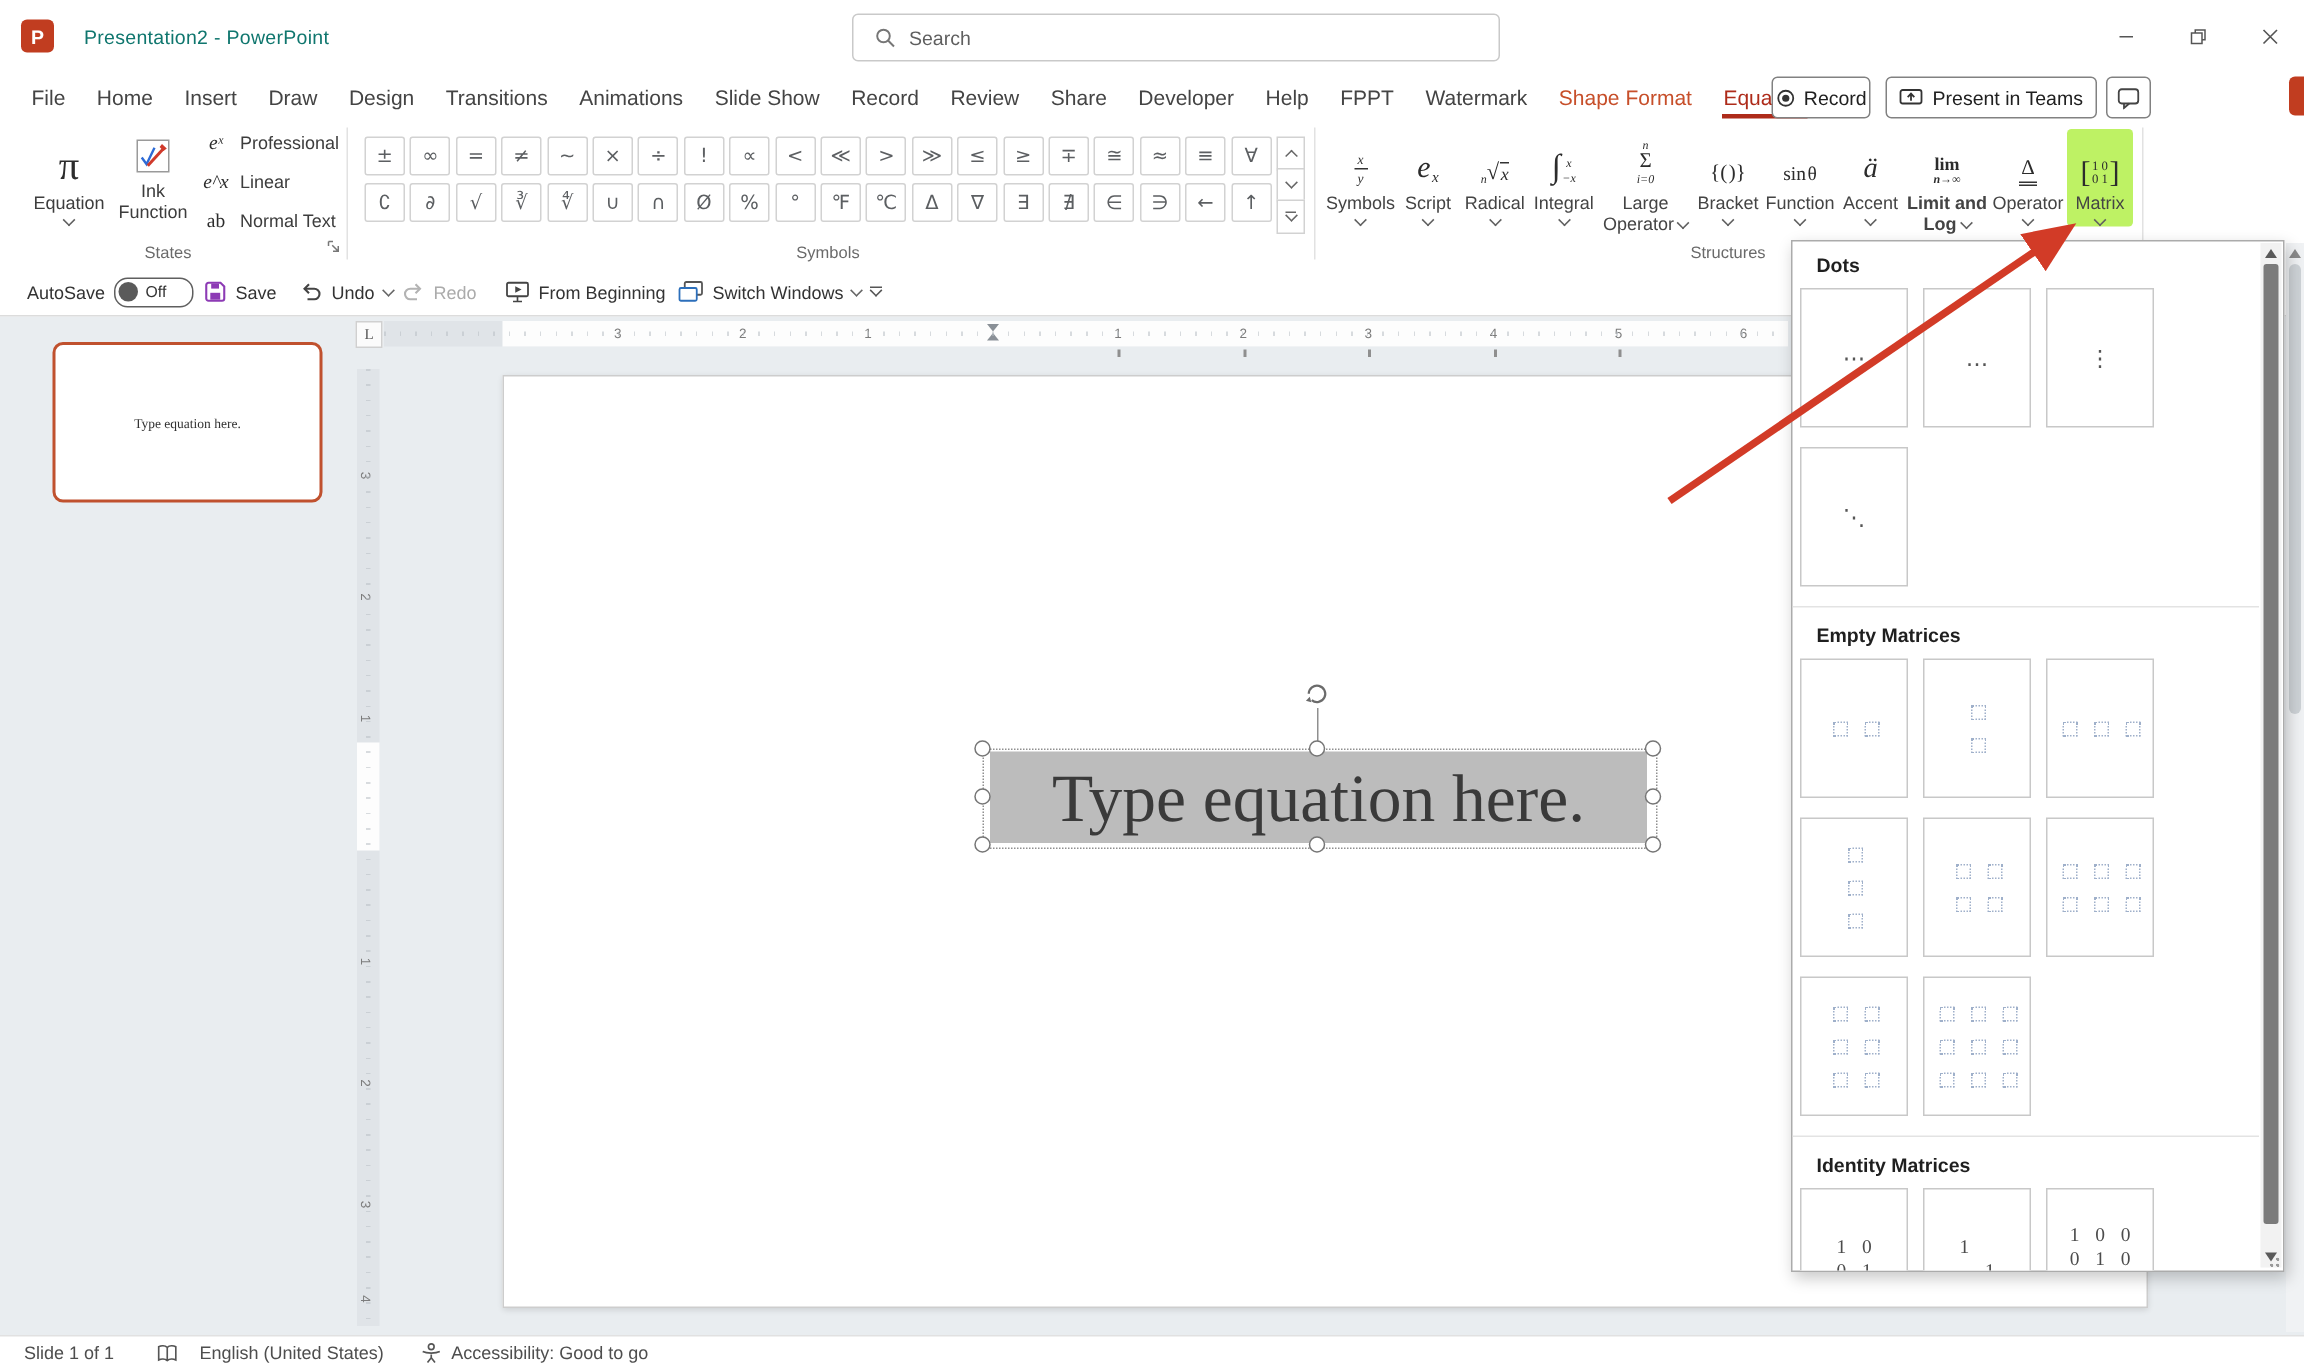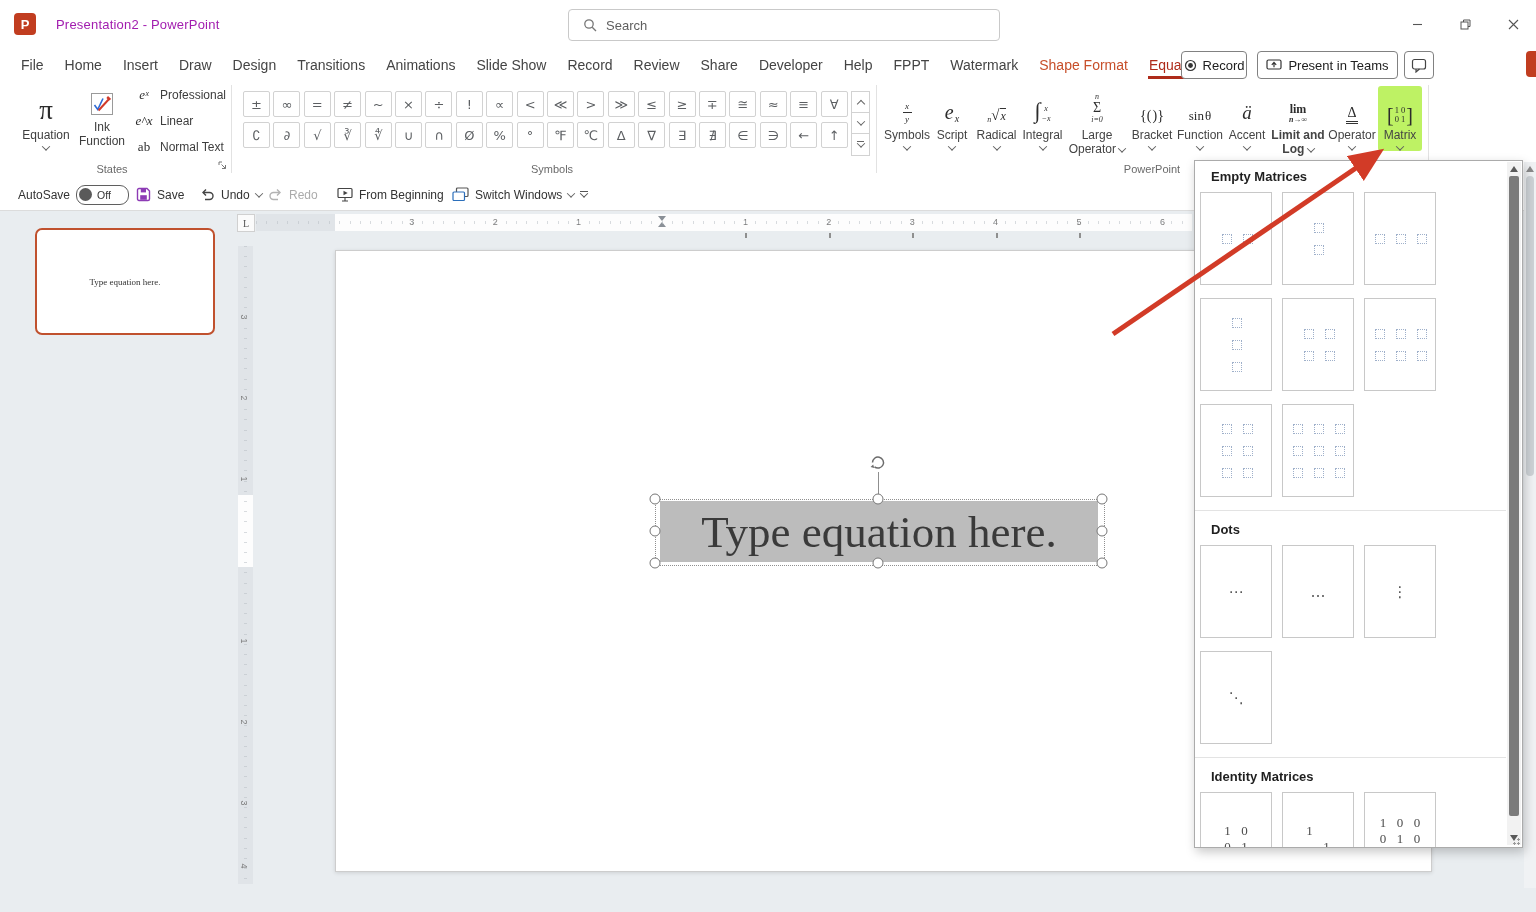--- a/index.html
+++ b/index.html
@@ -2,21 +2,21 @@
 <html><head>
 <meta charset="utf-8">
 <style>
   html,body{margin:0;padding:0}
   body{background:#6b6b6b;font-family:"Liberation Sans",sans-serif}
   #root{position:relative;width:1536px;height:912px;background:#e9edf0;overflow:hidden;font-family:"Liberation Sans",sans-serif}
 
   
   .titlebar{position:absolute;left:0;top:0;width:1536px;height:48px;background:#fff}
   .app-icon{position:absolute;left:14px;top:13px;width:22px;height:22px;border-radius:4px;background:var(--accent-red,#c43e1c);color:#fff;font-size:13px;font-weight:bold;display:flex;align-items:center;justify-content:center}
-  .doc-title{position:absolute;left:56px;top:0;height:48px;display:flex;align-items:center;font-size:13px;color:#a21caf;letter-spacing:.2px}
+  .doc-title{position:absolute;left:56px;top:0;height:48px;display:flex;align-items:center;font-size:13px;color:#0f766e;letter-spacing:.2px}
   .searchbox{position:absolute;left:568px;top:9px;width:416px;height:30px;border:1px solid #c9c9c9;border-radius:4px;background:#fff;display:flex;align-items:center;padding-left:14px;gap:9px;font-size:13px;color:#5f5f5f}
   .winbtn{position:absolute;top:0;width:46px;height:48px;display:flex;align-items:center;justify-content:center}
 
   
   .menubar{position:absolute;left:0;top:48px;width:1536px;height:32px;background:#fff}
   .mtabs{position:absolute;left:20px;top:0;height:32px;display:flex;gap:19px;align-items:center}
   .mtab{font-size:14px;color:#444;white-space:nowrap;padding:7px 1px 6px;cursor:default}
   .mtab.contextual{color:var(--contextual-tab,#c74f2a)}
   .mtab.active{color:var(--active-tab,#ae2b1a);padding-bottom:3px;border-bottom:3px solid var(--active-tab,#ae2b1a)}
   .pillbtn{position:absolute;top:3px;height:26px;border:1px solid #818181;border-radius:4px;background:#fff;display:flex;align-items:center;justify-content:center;gap:6px;font-size:13px;color:#202020}
@@ -376,21 +376,21 @@
         <div class="struct selected" style="left: 1378px; width: 44px;">
           <div class="struct-glyph">
             <span class="gmx">
               <span>1&nbsp;0<br>0&nbsp;1</span>
             </span>
           </div>
           <div class="struct-label">Matrix</div>
           <span class="chv struct-chev"></span>
         </div>
       </div>
-    <div class="grouplabel" style="left:1152px">PowerPoint</div>
+    <div class="grouplabel" style="left:1152px">Structures</div>
     <div class="vsep" style="left:1428px"></div>
   </div>
 
   <div class="qat">
     <div class="qitem" style="left:18px">
       <span>AutoSave</span>
       <span class="toggle">
         <span class="knob"></span>
         <span class="togglelabel">Off</span>
       </span>
@@ -509,20 +509,37 @@
       <div class="handle" style="left: 655px; top: 531px;"></div>
       <div class="handle" style="left: 1102px; top: 531px;"></div>
       <div class="handle" style="left: 655px; top: 563px;"></div>
       <div class="handle" style="left: 878px; top: 563px;"></div>
       <div class="handle" style="left: 1102px; top: 563px;"></div>
     </div>
 
   <div class="panel">
     <div class="panel-content">
         <div class="mm-sec">
+          <div class="mm-title">Dots</div>
+          <div class="mm-row">
+            <div class="mm-tile">
+              <span class="mm-dots">⋯</span>
+            </div>
+            <div class="mm-tile">
+              <span class="mm-dots">…</span>
+            </div>
+            <div class="mm-tile">
+              <span class="mm-dots">⋮</span>
+            </div>
+            <div class="mm-tile">
+              <span class="mm-dots">⋱</span>
+            </div>
+          </div>
+        </div>
+        <div class="mm-sec">
           <div class="mm-title">Empty Matrices</div>
           <div class="mm-row">
             <div class="mm-tile">
               <span class="mm-grid" style="grid-template-columns: repeat(2, 8px);">
                 <span class="mm-box"></span>
                 <span class="mm-box"></span>
               </span>
             </div>
             <div class="mm-tile">
               <span class="mm-grid" style="grid-template-columns: repeat(1, 8px);">
@@ -577,37 +594,20 @@
                 <span class="mm-box"></span>
                 <span class="mm-box"></span>
                 <span class="mm-box"></span>
                 <span class="mm-box"></span>
                 <span class="mm-box"></span>
                 <span class="mm-box"></span>
                 <span class="mm-box"></span>
                 <span class="mm-box"></span>
                 <span class="mm-box"></span>
               </span>
-            </div>
-          </div>
-        </div>
-        <div class="mm-sec">
-          <div class="mm-title">Dots</div>
-          <div class="mm-row">
-            <div class="mm-tile">
-              <span class="mm-dots">⋯</span>
-            </div>
-            <div class="mm-tile">
-              <span class="mm-dots">…</span>
-            </div>
-            <div class="mm-tile">
-              <span class="mm-dots">⋮</span>
-            </div>
-            <div class="mm-tile">
-              <span class="mm-dots">⋱</span>
             </div>
           </div>
         </div>
         <div class="mm-sec">
           <div class="mm-title">Identity Matrices</div>
           <div class="mm-row">
             <div class="mm-tile">
               <span class="mm-id" style="grid-template-columns: repeat(2, 17px);">
                 <span>1</span>
                 <span>0</span>
@@ -654,14 +654,34 @@
 
   <svg style="position:absolute;left:0;top:0;z-index:60;pointer-events:none" width="1536" height="912">
     <defs>
       <marker id="ah" markerWidth="8" markerHeight="8" refX="5.5" refY="3" orient="auto">
         <path d="M0,0 L7,3 L0,6 Z" fill="#d23b27"></path>
       </marker>
     </defs>
     <line x1="1113" y1="334" x2="1378" y2="153" stroke="#d23b27" stroke-width="5" marker-end="url(#ah)"></line>
   </svg>
 
+  <div class="statusbar">
+    <div class="sitem" style="margin-left:16px">
+      <span>Slide 1 of 1</span>
+    </div>
+    <div class="sitem" style="margin-left:28px">
+      <svg width="15" height="13">
+          <path d="M7.5 2.2 C6 1 3.4 1 1.8 1.8 V10.6 C3.4 9.8 6 9.8 7.5 11 C9 9.8 11.6 9.8 13.2 10.6 V1.8 C11.6 1 9 1 7.5 2.2 Z M7.5 2.2 V11" fill="none" stroke="#555" stroke-width="1.1"></path>
+        </svg>
+    </div>
+    <div class="sitem" style="margin-left:14px">
+      <span>English (United States)</span>
+    </div>
+    <div class="sitem" style="margin-left:24px">
+      <svg width="15" height="14">
+          <circle cx="7.5" cy="2.8" r="1.9" fill="none" stroke="#555" stroke-width="1.1"></circle>
+          <path d="M1.8 6 C4.5 7.4 10.5 7.4 13.2 6 M7.5 8 V10.2 M7.5 10.2 L5 13.4 M7.5 10.2 L10 13.4" fill="none" stroke="#555" stroke-width="1.1"></path>
+        </svg>
+      <span>Accessibility: Good to go</span>
+    </div>
+  </div>
 
 </div>
 
 </body></html>

